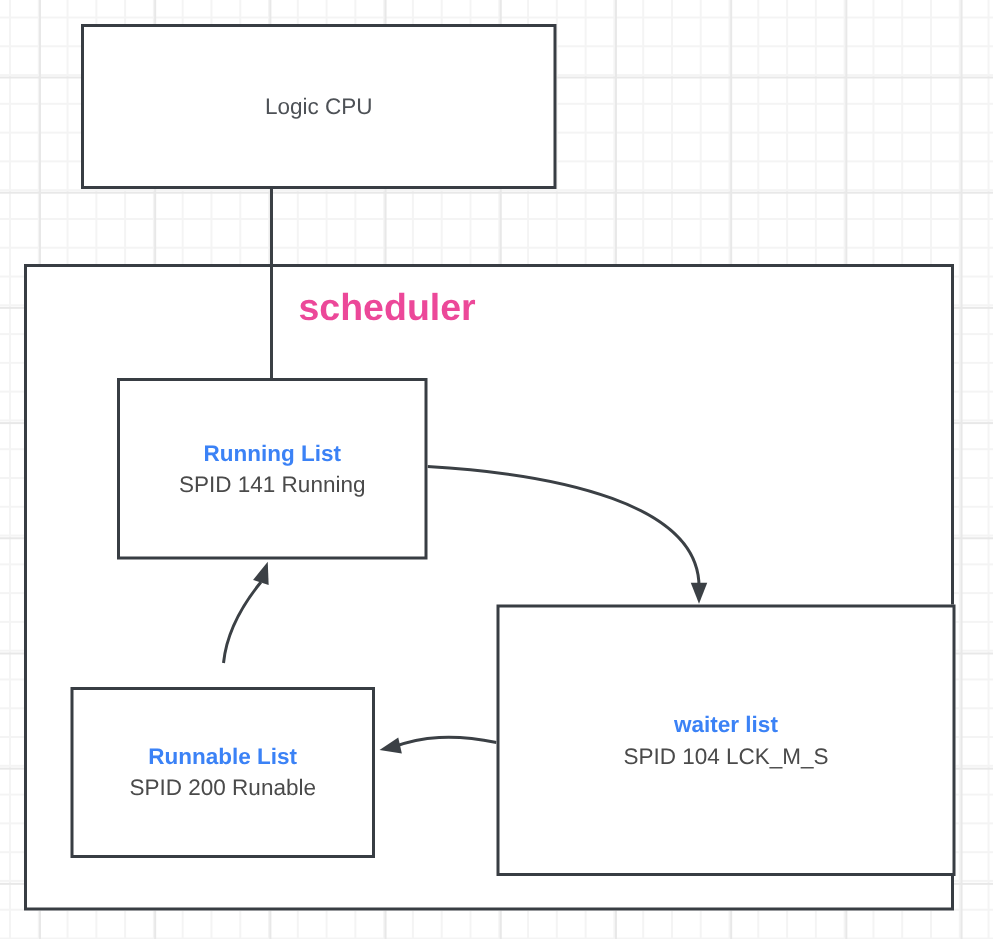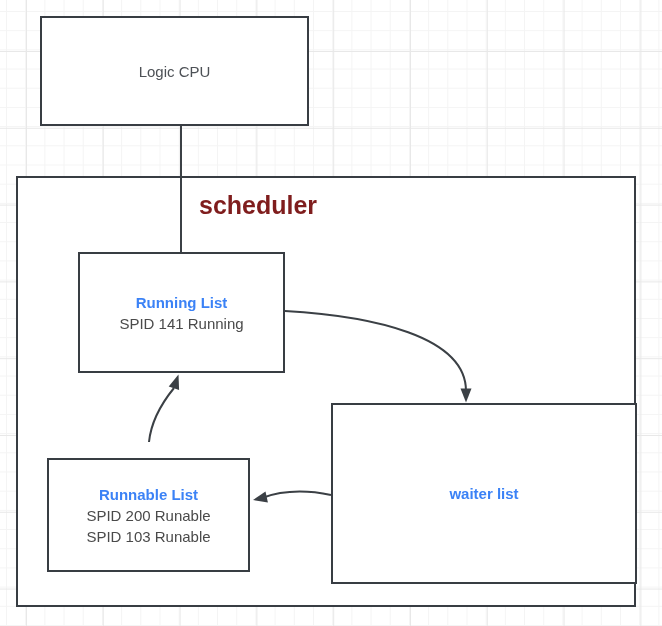--- a/index.html
+++ b/index.html
@@ -24,36 +24,36 @@
     position: absolute;
     background: #ffffff;
     border: 2px solid #383d43;
     box-sizing: border-box;
     display: flex;
     flex-direction: column;
     align-items: center;
     justify-content: center;
     text-align: center;
   }
-  .cpu      { left: 40px;  top: 16px;  width: 269px; height: 110px; }
+  .cpu      { left: 54px;  top: 16px;  width: 317px; height: 110px; }
   .sched    { left: 16px;  top: 176px; width: 620px; height: 431px; justify-content: flex-start; align-items: flex-start; }
   .running  { left: 78px;  top: 252px; width: 207px; height: 121px; }
   .runnable { left: 47px;  top: 458px; width: 203px; height: 114px; }
   .waiter   { left: 331px; top: 403px; width: 306px; height: 181px; }
 
   .cpu-label {
     font-size: 15px;
     color: #4d5156;
   }
   .sched-title {
     position: absolute;
     left: 181px; top: 13px;
     font-size: 25px;
     font-weight: 700;
-    color: #7f1d1d;
+    color: #ec4899;
   }
   .node-title {
     font-size: 15px;
     font-weight: 700;
     line-height: 21px;
     color: #3b82f6;
   }
   .node-line {
     font-size: 15px;
     line-height: 21px;
@@ -100,20 +100,20 @@
   </div>
 
   <div class="box running">
     <div class="node-title">Running List</div>
     <div class="node-line">SPID 141 Running</div>
   </div>
 
   <div class="box runnable">
     <div class="node-title">Runnable List</div>
     <div class="node-line">SPID 200 Runable</div>
-    <div class="node-line">SPID 103 Runable</div>
   </div>
 
   <div class="box waiter">
     <div class="node-title">waiter list</div>
+    <div class="node-line">SPID 104 LCK_M_S</div>
   </div>
 
 </div>
 
 </body></html>

